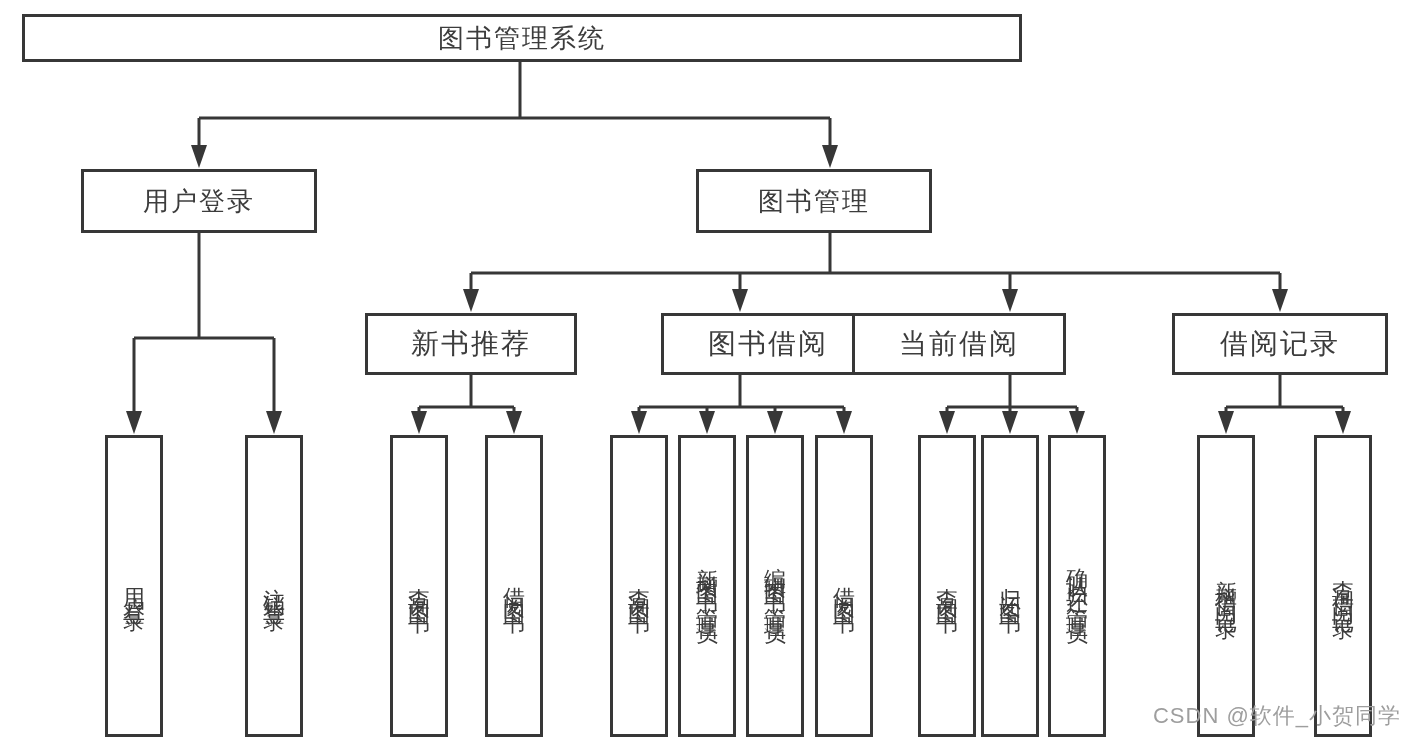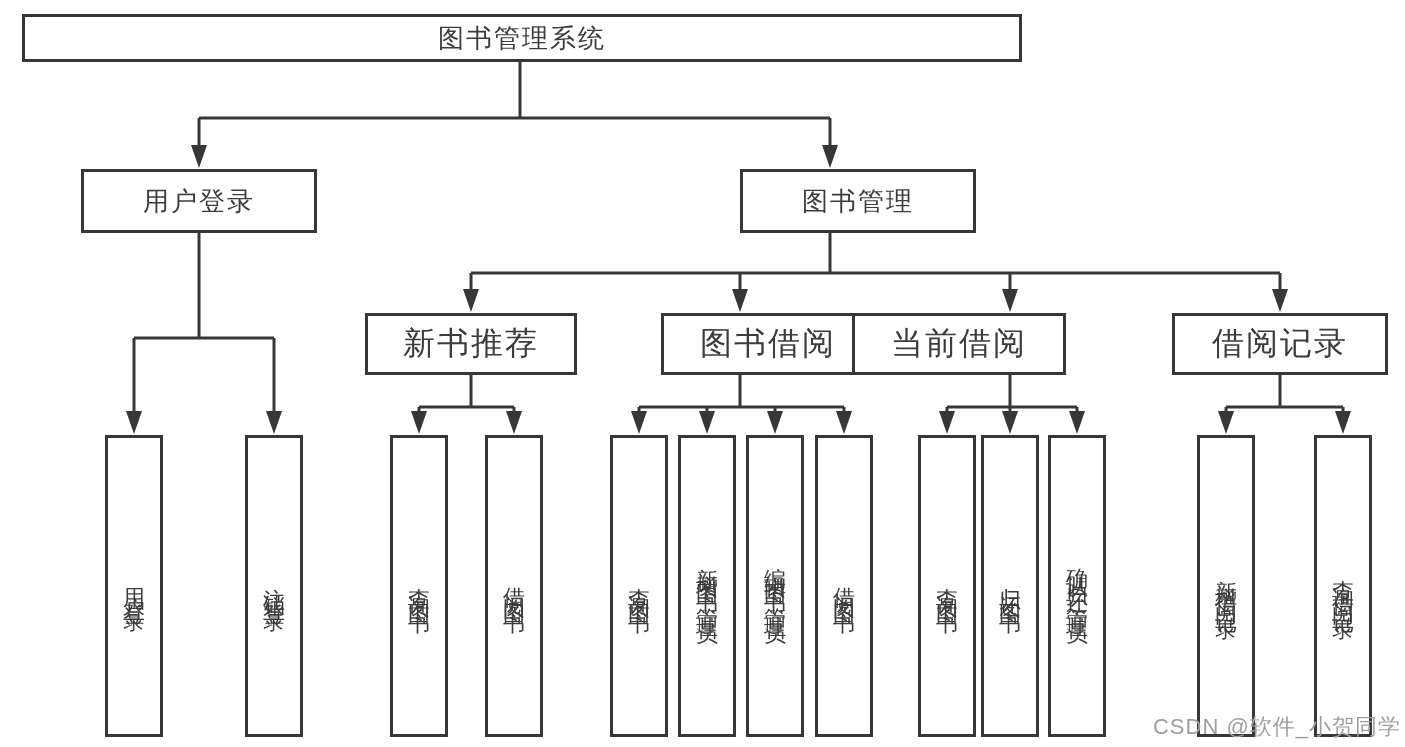--- a/index.html
+++ b/index.html
@@ -23,24 +23,24 @@
     z-index: 2;
   }
   .node .lbl { color: var(--text); letter-spacing: 2px; white-space: nowrap; }
 
   .root-box  { left: 22px;  top: 14px;  width: 1000px; height: 48px; }
   .root-box .lbl { font-size: 26px; }
 
   .lvl2 { height: 64px; top: 169px; }
   .lvl2 .lbl { font-size: 26px; }
   .box-user-login { left: 81px;  width: 236px; }
-  .box-book-mgmt  { left: 740px; width: 236px; }
+  .box-book-mgmt  { left: 696px; width: 236px; }
 
   .lvl3 { top: 313px; height: 62px; }
-  .lvl3 .lbl { font-size: 32px; }
+  .lvl3 .lbl { font-size: 28px; }
   .box-branch-0 { left: 365px;  width: 212px; }
   .box-branch-1 { left: 661px;  width: 214px; }
   .box-branch-2 { left: 852px;  width: 214px; }
   .box-branch-3 { left: 1172px; width: 216px; }
 
   .leaf { top: 435px; width: 58px; height: 302px; }
   .leaf .lbl {
     writing-mode: vertical-rl;
     text-orientation: mixed;
     font-size: 22px;
@@ -52,21 +52,21 @@
   svg.connectors {
     position: absolute; left: 0; top: 0; width: 1405px; height: 747px;
     z-index: 1;
   }
   svg.connectors path { stroke: var(--line); stroke-width: 3; fill: none; }
   svg.connectors polygon { fill: var(--line); }
 
   .watermark {
     position: absolute;
     right: 4px;
-    bottom: 5px;
+    bottom: 16px;
     font-size: 22px;
     color: var(--watermark);
     z-index: 5;
     letter-spacing: 1px;
     white-space: nowrap;
   }
 </style>
 </head>
 <body>
 

